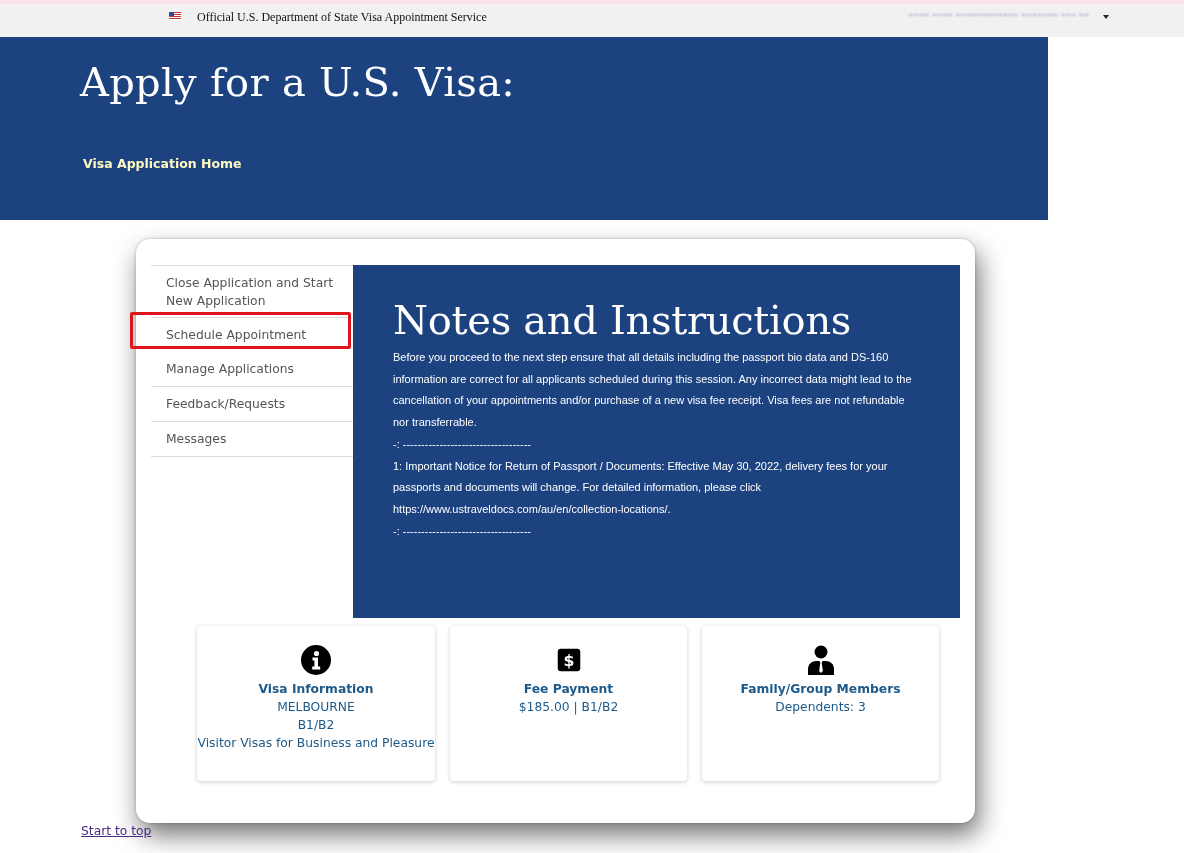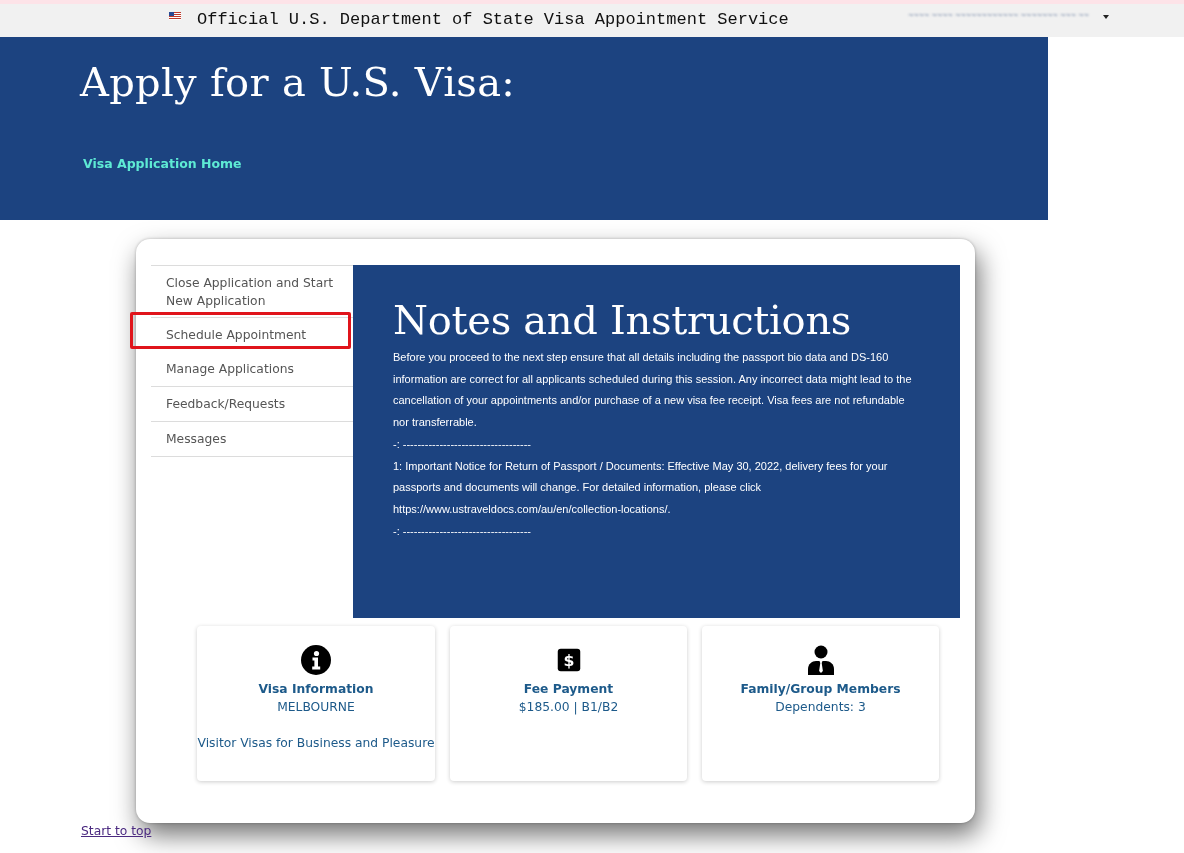--- a/index.html
+++ b/index.html
@@ -15,41 +15,41 @@
     position: absolute; left: 0; top: 4px; width: 1184px; height: 33px;
     background: #f1f1f1;
   }
   .flag {
     position: absolute; left: 169px; top: 8px; width: 12px; height: 8px;
     background: repeating-linear-gradient(#c0392b 0 1px, #ffffff 1px 2px);
   }
   .flag::before { content: ""; position: absolute; left: 0; top: 0; width: 5px; height: 4px; background: #2a4a94; }
   .official-text {
     position: absolute; left: 197px; top: 6px;
-    font-family: Liberation Mono, monospace; font-size: 17px; color: #111;
+    font-family: Liberation Serif, serif; font-size: 12px; color: #111;
   }
   .lang-select {
     position: absolute; left: 908px; top: 6px; width: 200px; height: 12px;
     font-size: 9px; color: #7a8cab; filter: blur(0.8px); white-space: nowrap;
   }
   .lang-caret {
     position: absolute; left: 1103px; top: 11px; width: 0; height: 0;
     border-left: 3px solid transparent; border-right: 3px solid transparent; border-top: 4px solid #222;
   }
   .hero {
     position: absolute; left: 0; top: 37px; width: 1048px; height: 183px;
     background: #1c4380;
   }
   .hero-title {
     position: absolute; left: 80px; top: 22px; margin: 0;
     font-family: "DejaVu Serif", serif; font-weight: normal; font-size: 40px; color: #ffffff; letter-spacing: 0.3px;
   }
   .hero-link {
     position: absolute; left: 83px; top: 119px;
-    font-family: "DejaVu Sans", sans-serif; font-weight: bold; font-size: 12.5px; color: #5eead4; text-decoration: none;
+    font-family: "DejaVu Sans", sans-serif; font-weight: bold; font-size: 12.5px; color: #fef9c3; text-decoration: none;
   }
   .card {
     position: absolute; left: 136px; top: 239px; width: 839px; height: 584px;
     background: #ffffff; border-radius: 14px;
     box-shadow: 4px 12px 26px rgba(0,0,0,0.55), 0 0 3px rgba(0,0,0,0.25);
   }
   .sidenav {
     position: absolute; left: 151px; top: 265px; width: 202px;
     border-top: 1px solid #dcdcdc;
   }
@@ -140,20 +140,21 @@
 </section>
 
 <div class="summary-card sc-1">
   <svg class="sc-icon" viewBox="0 0 32 32">
     <circle cx="16" cy="16" r="15" fill="#000"></circle>
     <circle cx="16.5" cy="9.5" r="2.6" fill="#fff"></circle>
     <path d="M12.5 13.5h5.5v9h2.2v3h-8v-3h2.2v-6h-1.9z" fill="#fff"></path>
   </svg>
   <div class="sc-title">Visa Information</div>
   <div class="sc-line" style="top:72px">MELBOURNE</div>
+  <div class="sc-line" style="top:90px">B1/B2</div>
   <div class="sc-line" style="top:108px">Visitor Visas for Business and Pleasure</div>
 </div>
 
 <div class="summary-card sc-2">
   <svg class="sc-icon" viewBox="0 0 32 32" style="top:22px;width:24px;height:24px;">
     <rect x="1" y="1" width="30" height="30" rx="4" fill="#000"></rect>
     <text x="16" y="24" text-anchor="middle" font-family="DejaVu Sans, sans-serif" font-weight="bold" font-size="21" fill="#fff">$</text>
   </svg>
   <div class="sc-title">Fee Payment</div>
   <div class="sc-line" style="top:72px">$185.00 | B1/B2</div>

